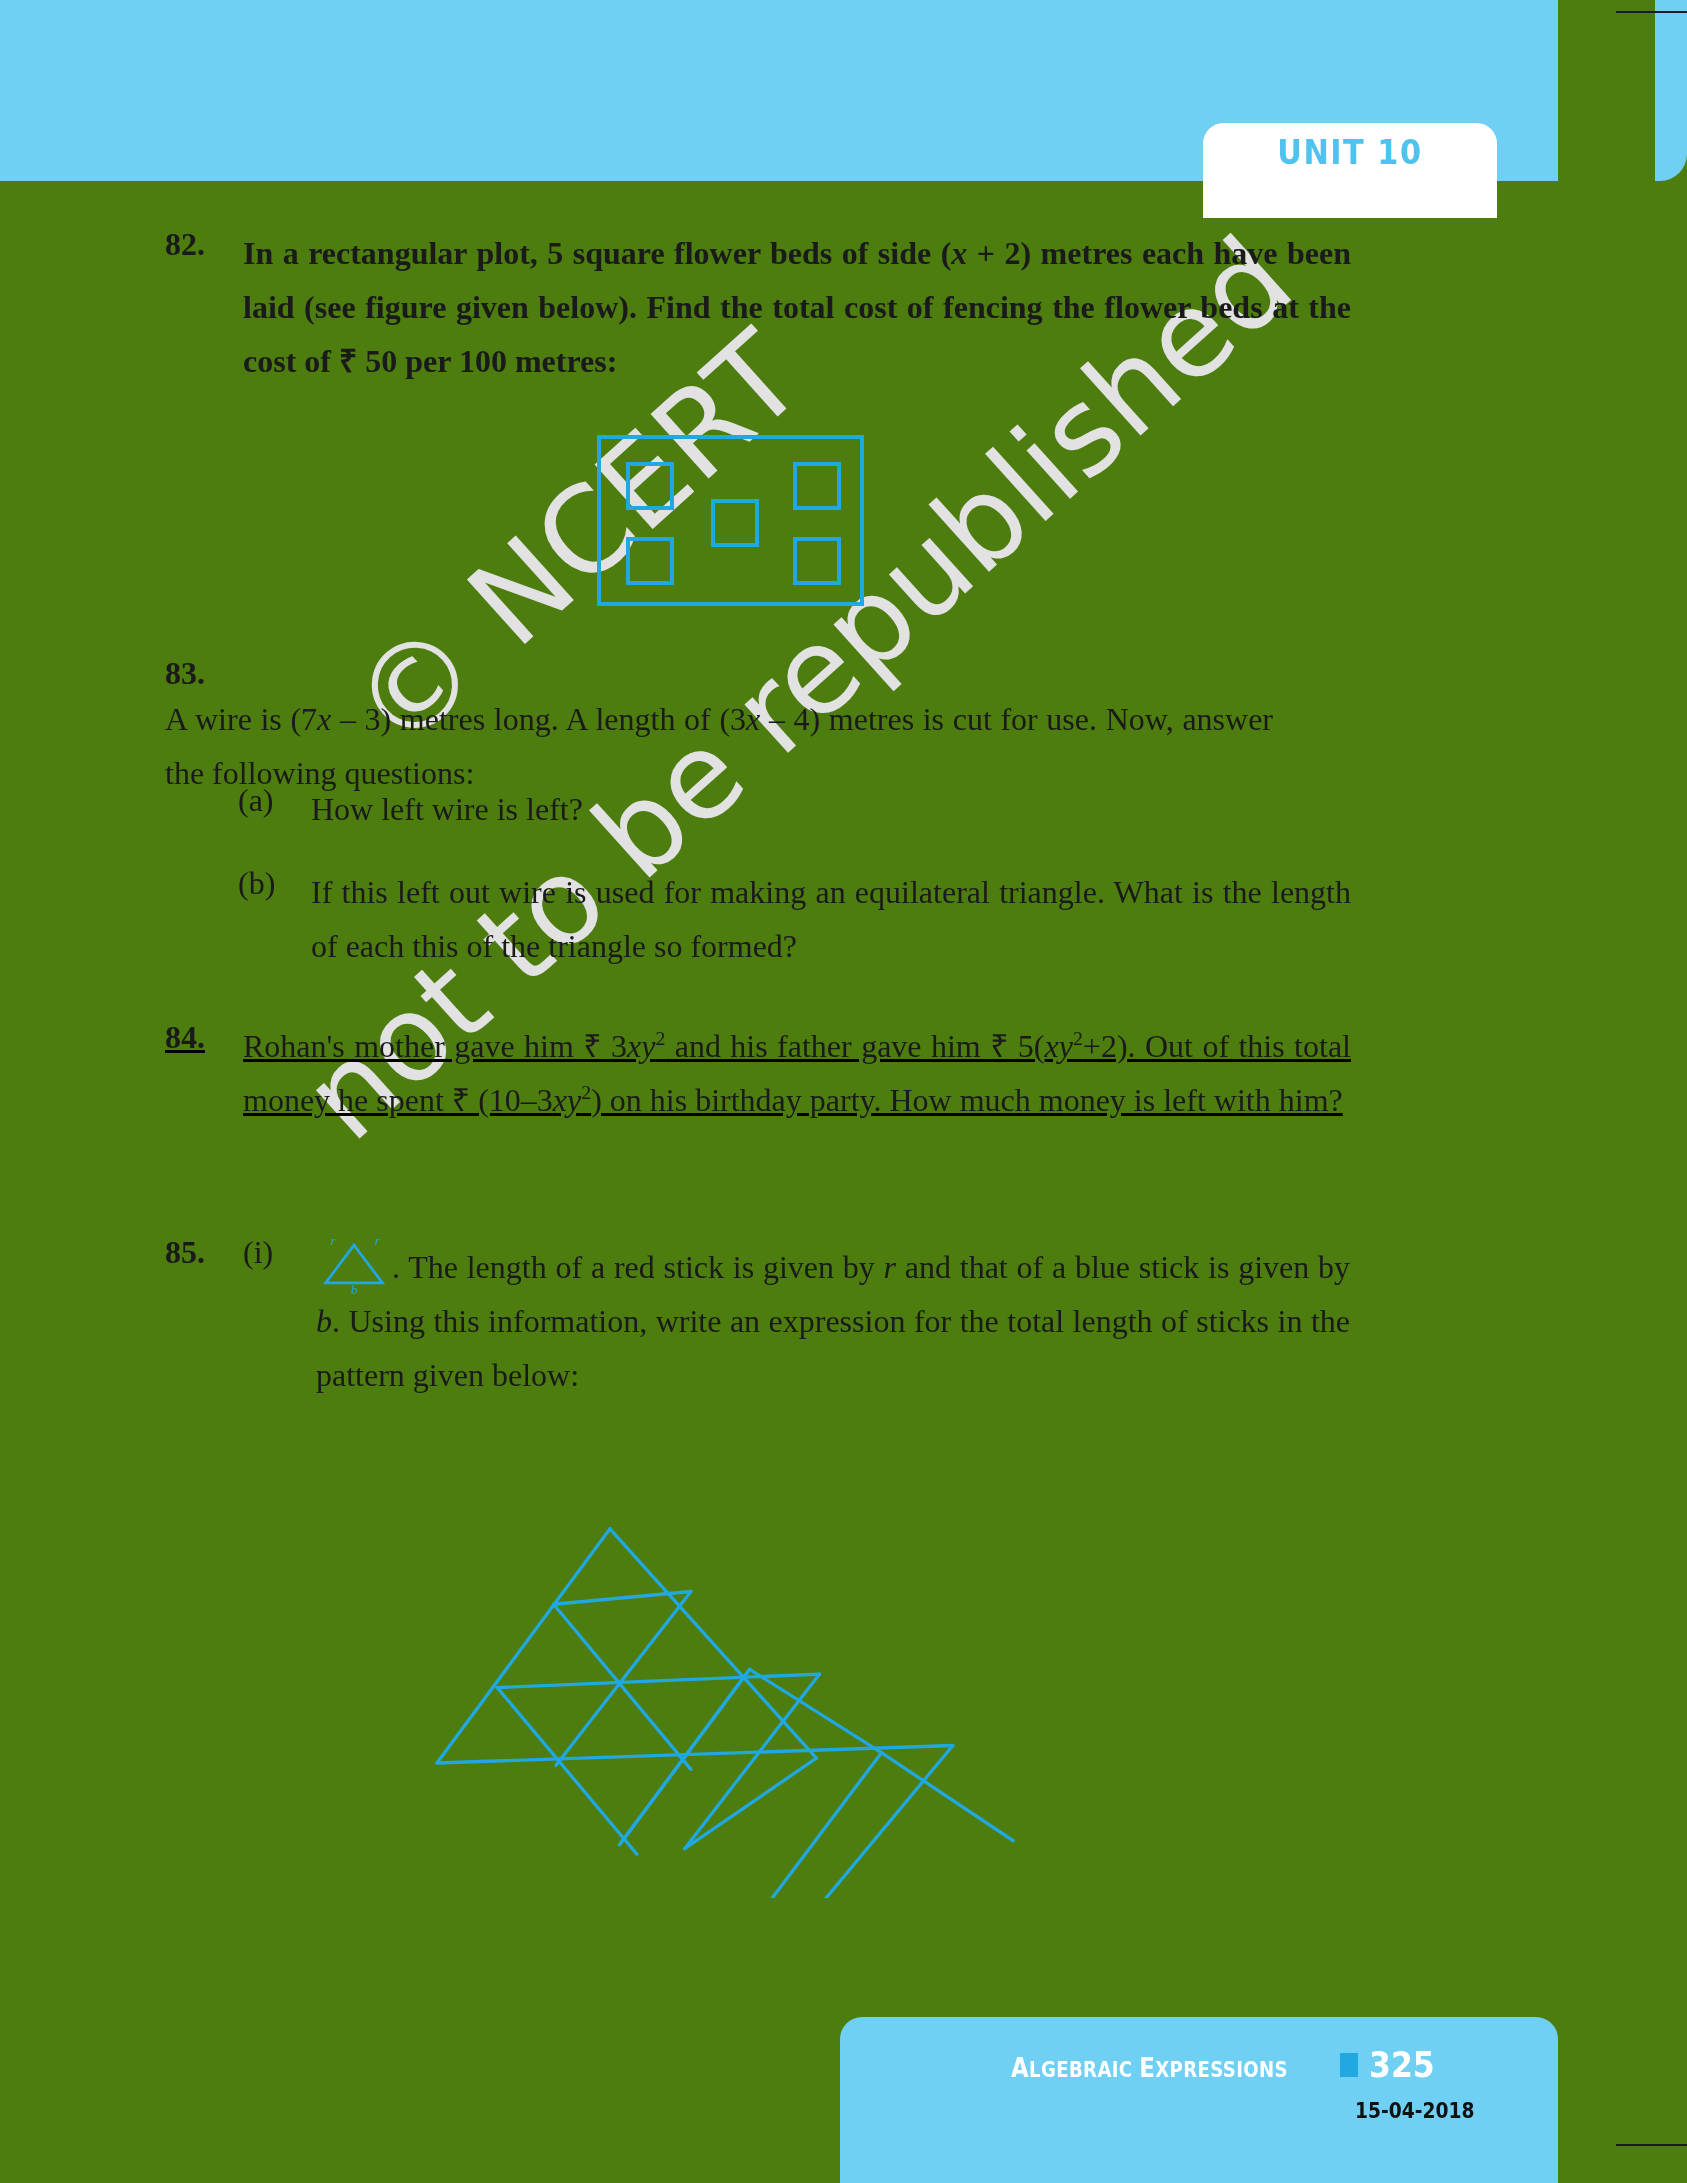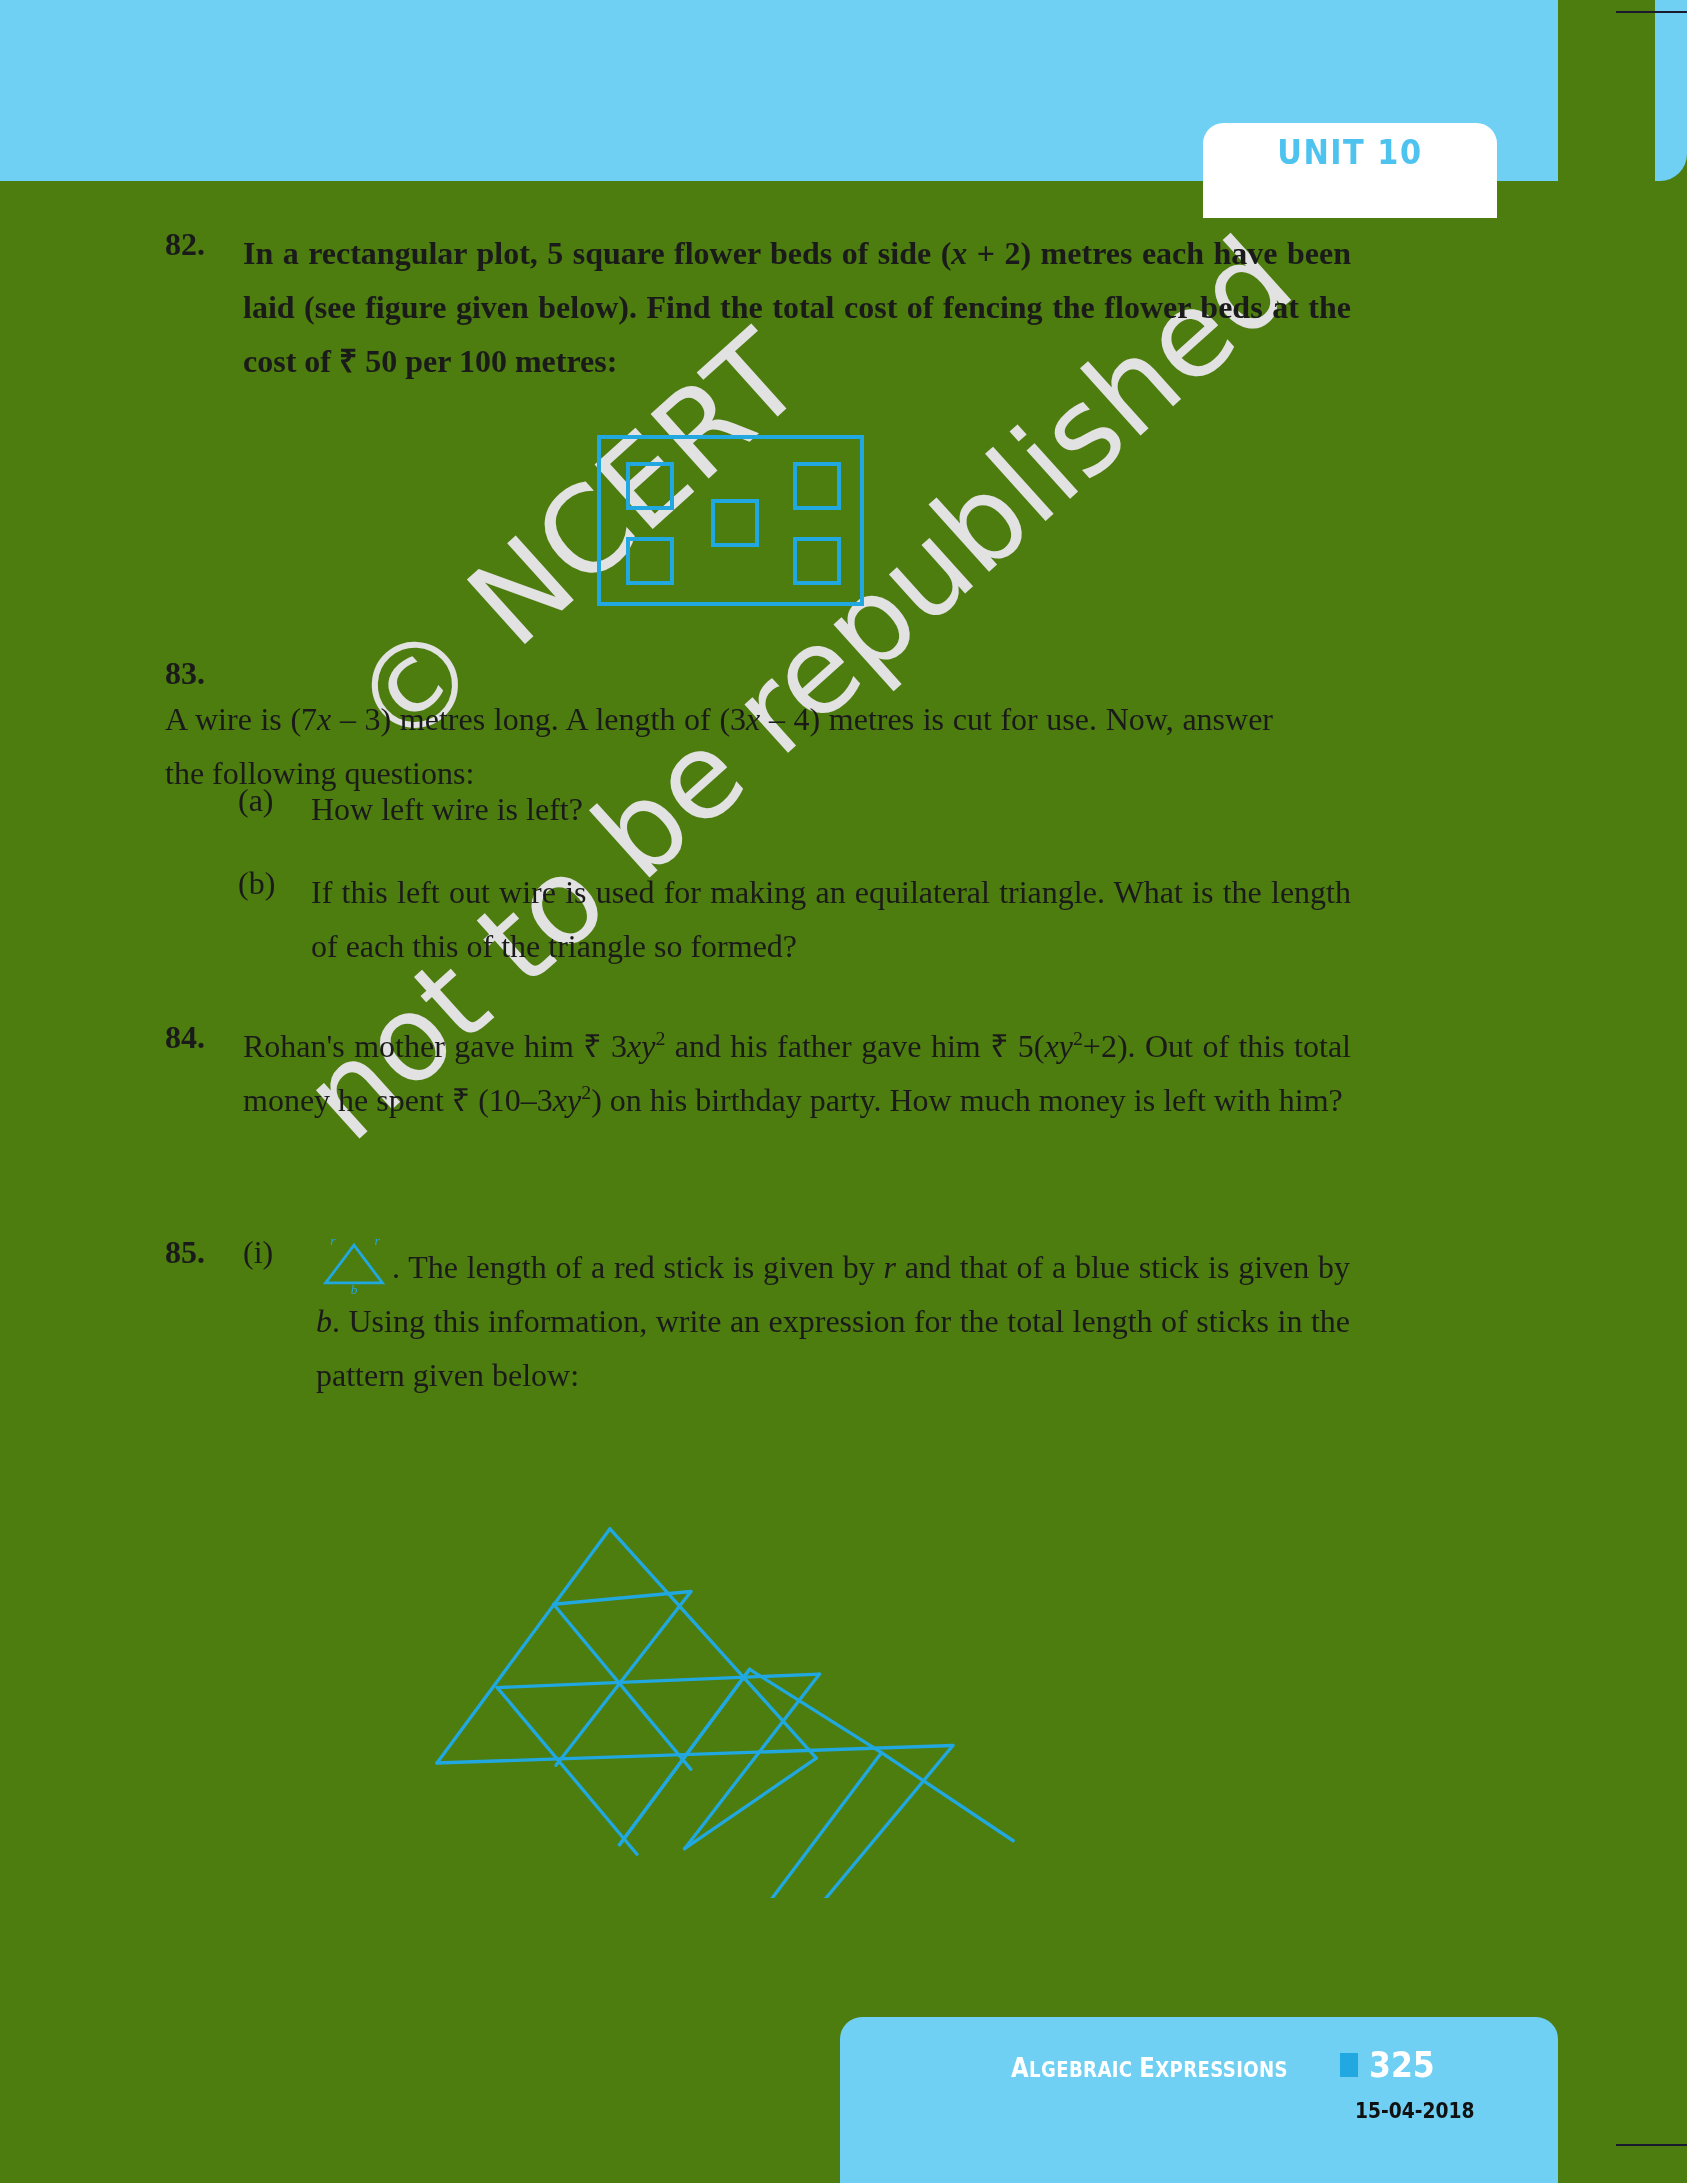--- a/index.html
+++ b/index.html
@@ -277,21 +277,21 @@
     <div class="qitem" style="left:238px; top:782px; width:1119px;">
       <div class="sub-label" style="width:73px;">(a)</div>
       <div class="qbody" style="width:1040px; text-align:left;">How left wire is left?</div>
     </div>
 
     <div class="qitem" style="left:238px; top:865px; width:1119px;">
       <div class="sub-label" style="width:73px;">(b)</div>
       <div class="qbody" style="width:1040px;">If this left out wire is used for making an equilateral triangle. What is the length of each this of the triangle so formed?</div>
     </div>
 
-    <div class="qitem" style="left:165px; top:1019px; width:1191px;">
+    <div class="qitem" style="left:165px; top:1019px; width:1191px;text-decoration:underline;">
       <div class="qnum" style="width:78px;">84.</div>
       <div class="qbody" style="width:1108px;">Rohan's mother gave him ₹ 3<em>xy</em><sup>2</sup> and his father gave him ₹ 5(<em>xy</em><sup>2</sup>+2). Out of this total money he spent ₹ (10–3<em>xy</em><sup>2</sup>) on his birthday party. How much money is left with him?</div>
     </div>
 
     <div class="qitem" style="left:165px; top:1221px; width:1191px;margin-top:13px;">
       <div class="qnum" style="width:78px;">85.</div>
       <div class="sub-label" style="width:73px;">(i)</div>
       <div class="qbody" style="width:1034px;"><span class="inline-tri"><svg width="76" height="60" viewBox="0 0 96 76" xmlns="http://www.w3.org/2000/svg" style="font-size:40px">
               <polygon points="48,14 84,62 12,62" fill="none" stroke="#21a8e0" stroke-width="3.5"></polygon>
               <text x="18" y="14" font-family="Liberation Serif, serif" font-style="italic" font-size="17" fill="#21a8e0">r</text>

